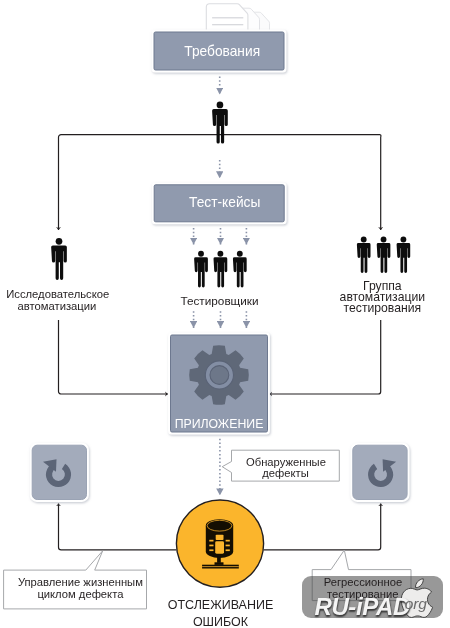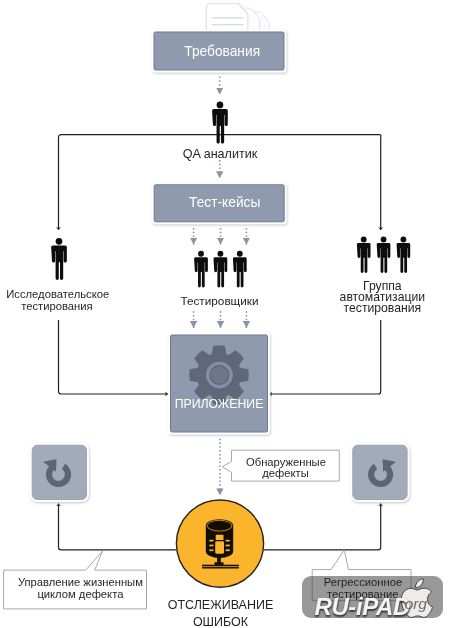--- a/index.html
+++ b/index.html
@@ -174,25 +174,24 @@
                L146.5,608.9 L3.6,608.9 Z" fill="#ffffff" stroke="#a6a8ab" stroke-width="1"></path>
     </g>
     <g>
       <path d="M312.2,569.6 L331,569.6 L344.3,550.1 L348.5,569.6 L411,569.6
                L411,600.6 L312.2,600.6 Z" fill="#ffffff" stroke="#a6a8ab" stroke-width="1"></path>
     </g>
   </svg>
 
   <div class="boxlabel" style="left:156.7px;top:43.5px;width:131px;font-size:13.75px;">Требования</div>
   <div class="boxlabel" style="left:159.2px;top:194.9px;width:131px;font-size:13.75px;">Тест-кейсы</div>
-  <div class="boxlabel" style="left:170px;top:397px;width:98px;font-size:12.3px;">ПРИЛОЖЕНИЕ</div>
-
-  <div class="lbl" style="left:150px;top:148.7px;width:140px;font-size:12.6px;">QA аналитик</div>
+  <div class="boxlabel" style="left:170px;top:417px;width:98px;font-size:12.3px;">ПРИЛОЖЕНИЕ</div>
+
   <div class="lbl" style="left:6.2px;top:289.3px;width:101.5px;font-size:11.25px;line-height:11.9px;">Исследовательское
-тестирования</div>
+автоматизации</div>
   <div class="lbl" style="left:160.5px;top:294.9px;width:118px;font-size:11.76px;">Тестировщики</div>
   <div class="lbl" style="left:339.6px;top:280.5px;width:85.5px;font-size:12.2px;line-height:11.3px;">Группа
 автоматизации
 тестирования</div>
   <div class="lbl" style="left:160px;top:597px;width:121px;font-size:12.49px;line-height:17px;">ОТСЛЕЖИВАНИЕ
 ОШИБОК</div>
 
   <div class="node" style="left:301.7px;top:575.8px;width:141.6px;height:42.5px;background:rgba(65,65,65,0.54);border-radius:9px;"></div>
 
   <div class="calloutTxt" style="left:246px;top:456.7px;width:79px;font-size:11.22px;line-height:11.6px;">Обнаруженные

